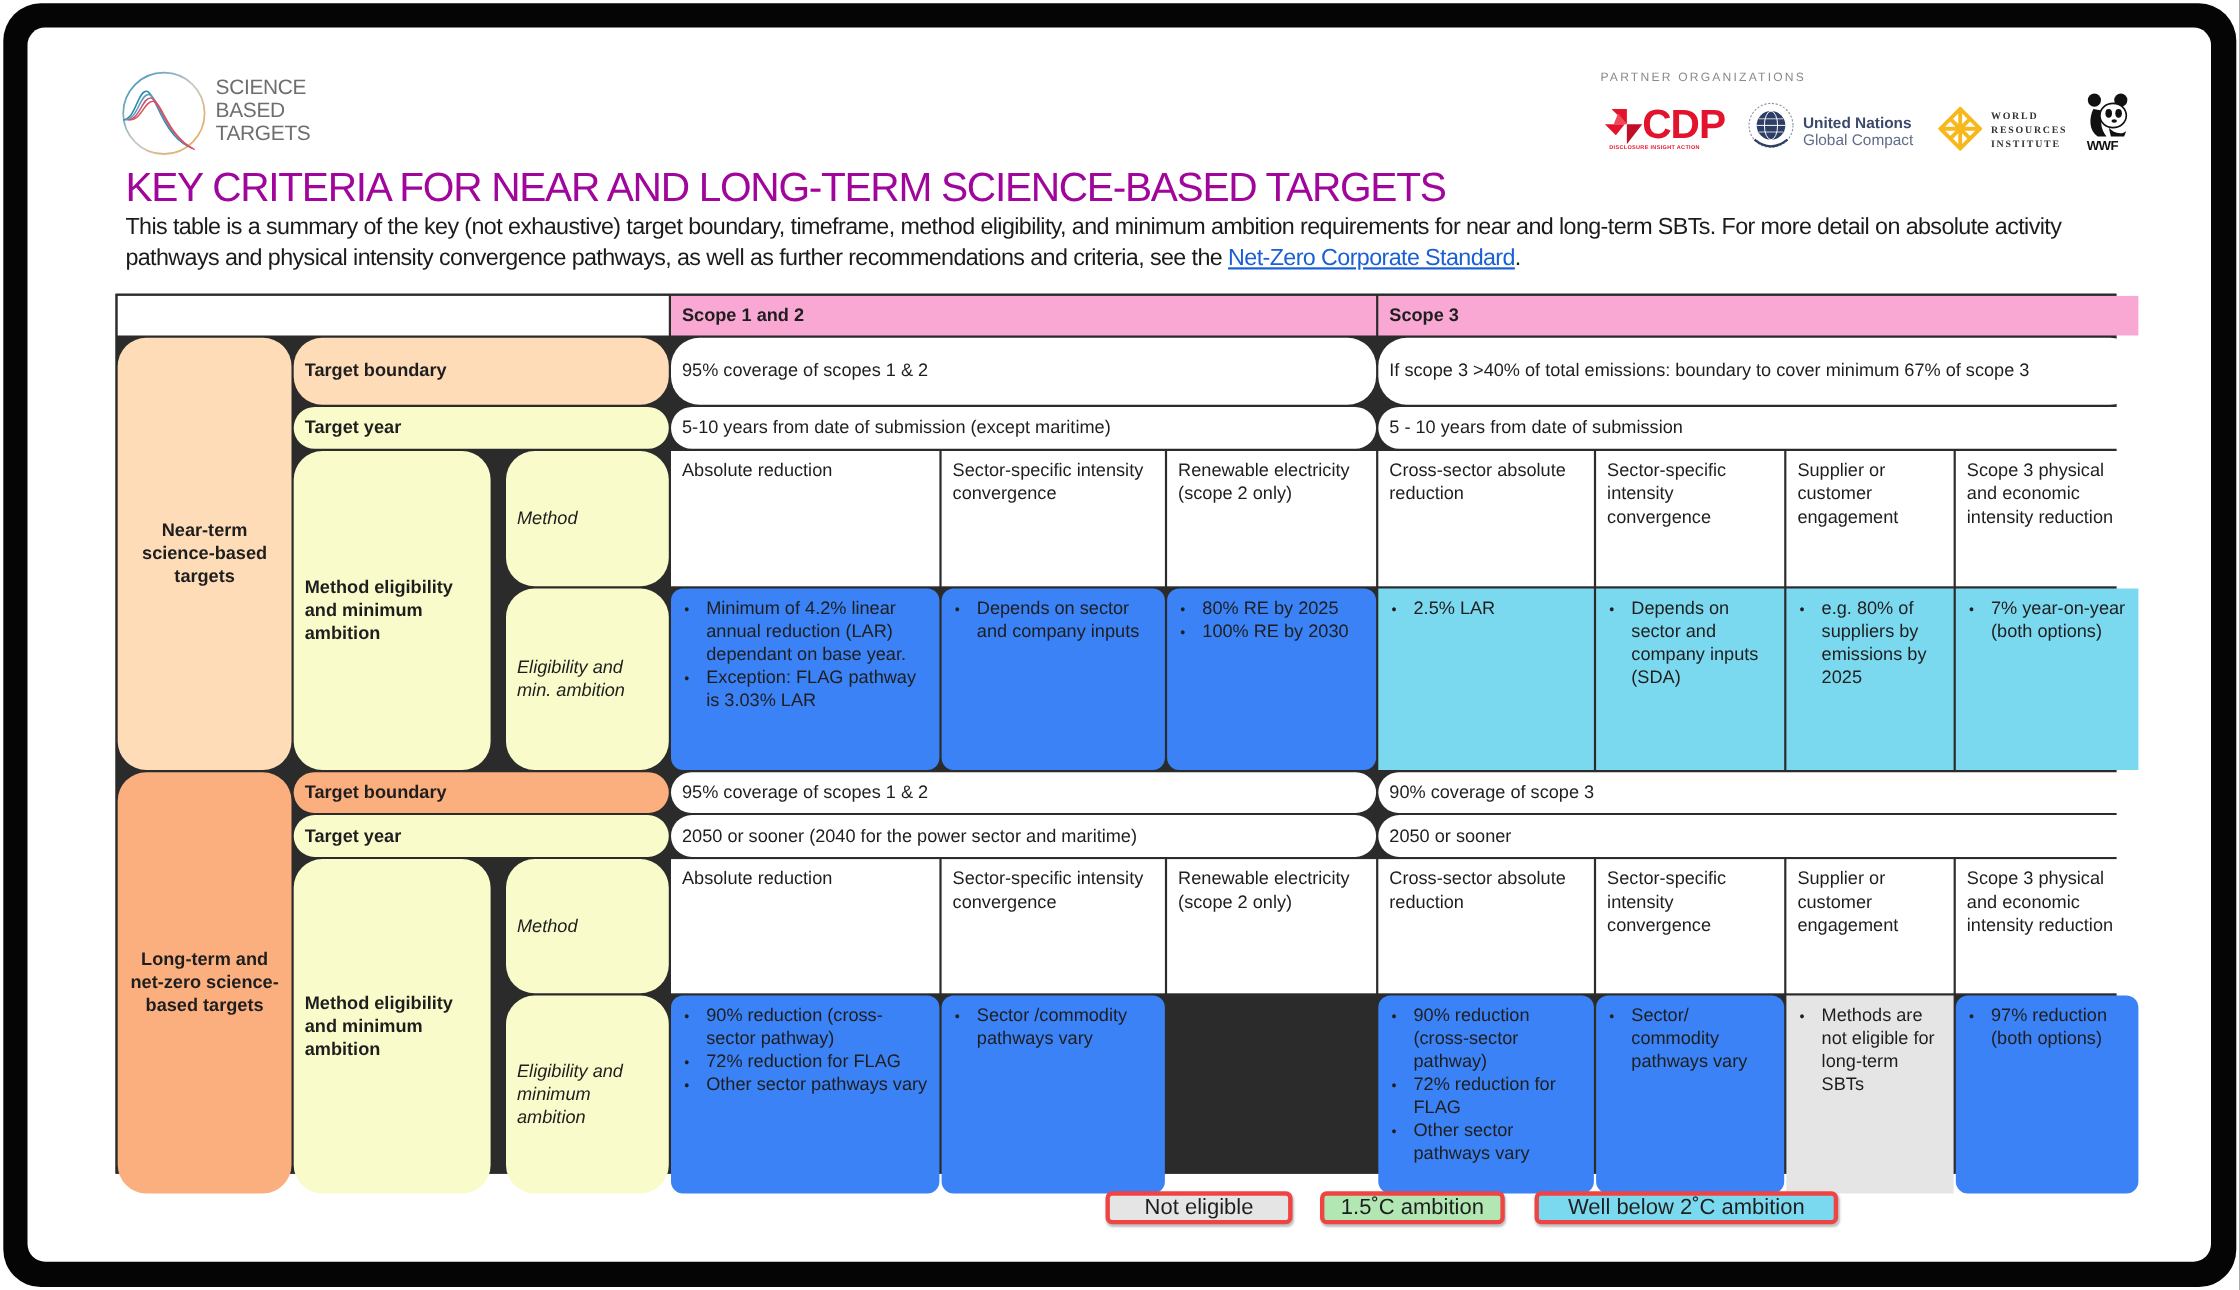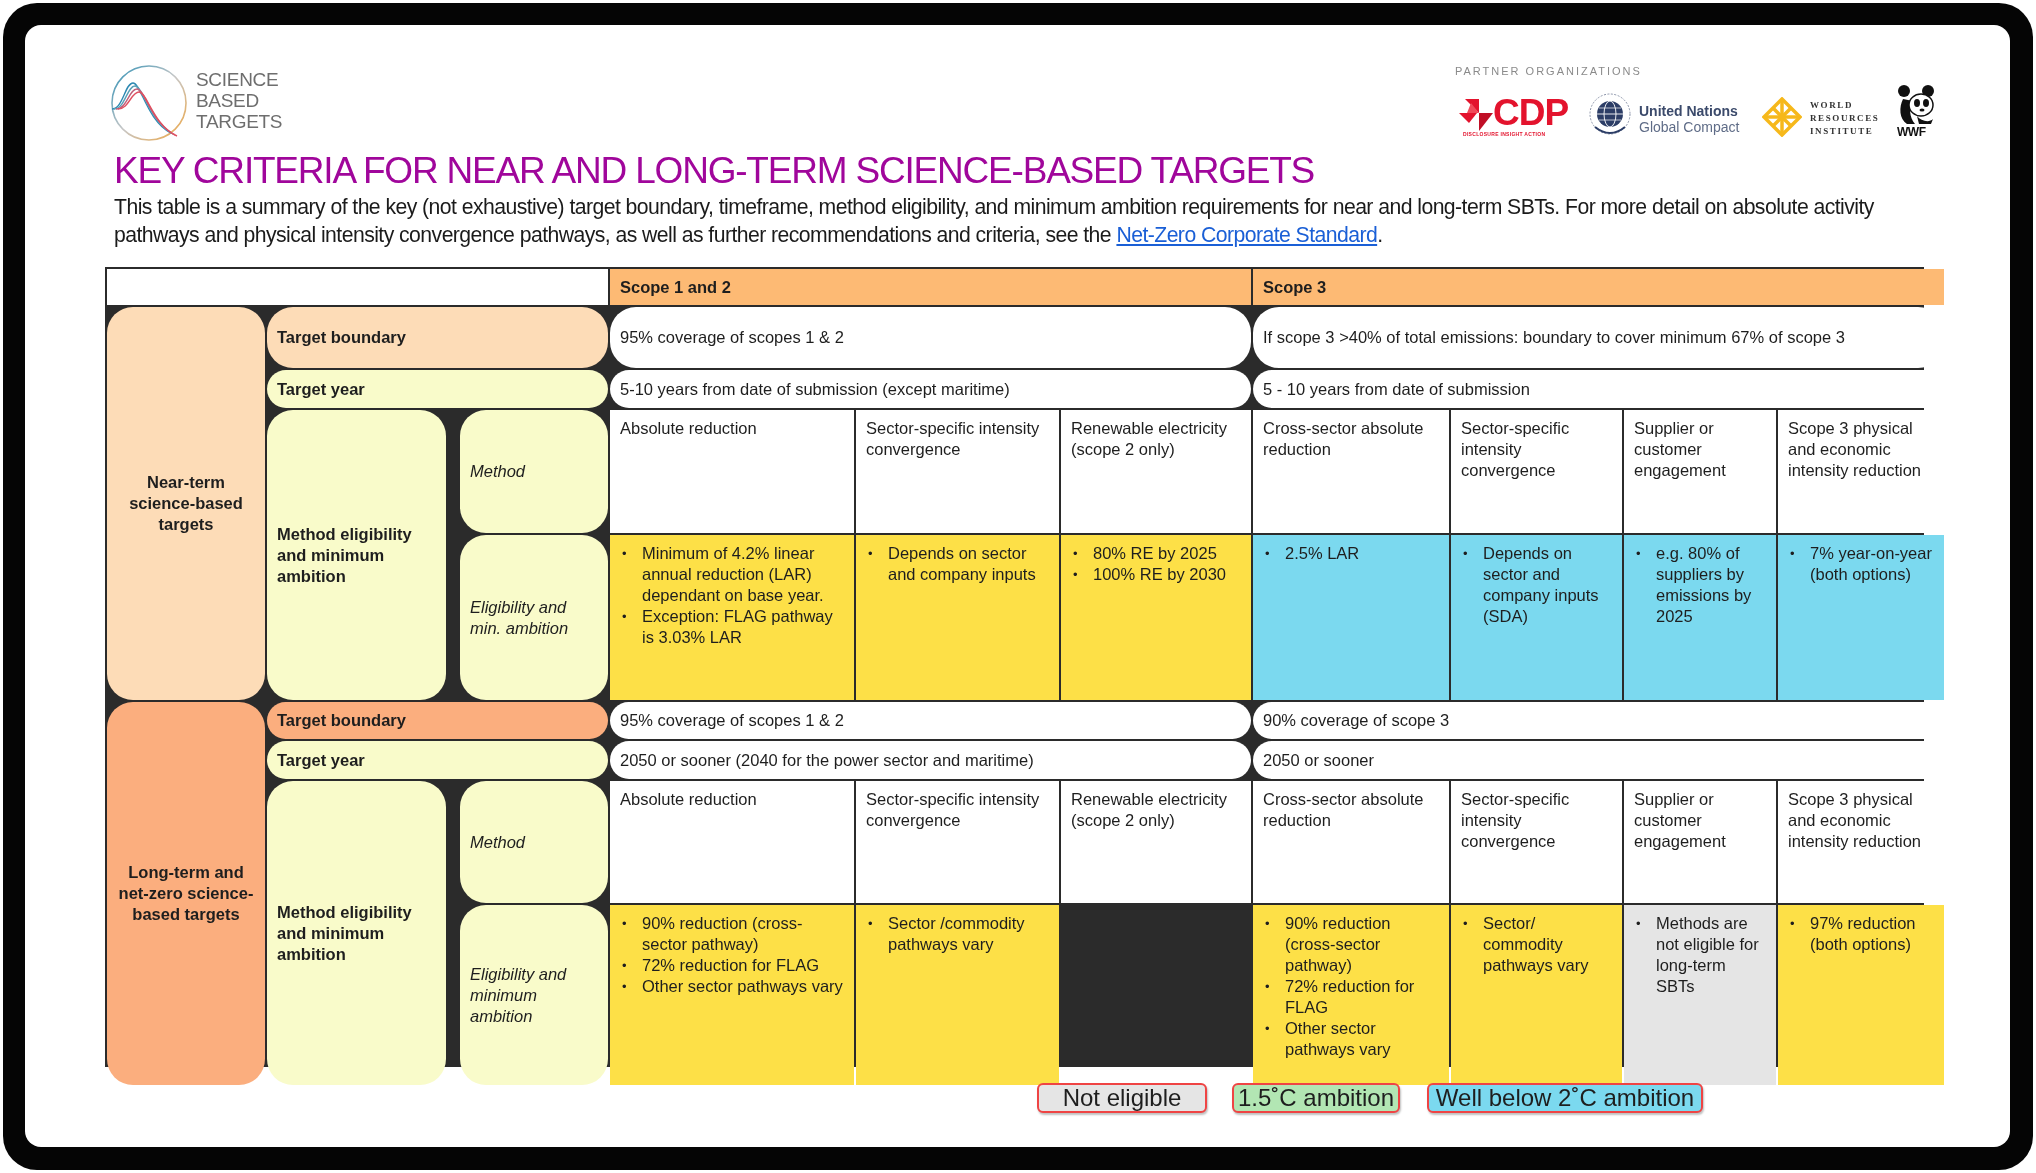--- a/index.html
+++ b/index.html
@@ -54,42 +54,42 @@
   .table {
     position: absolute; left: 80px; top: 242px; width: 1819px; height: 800px;
     display: grid;
     grid-template-columns: 158px 179px 160px 244px 203px 190px 196px 171px 152px 166px;
     grid-template-rows: 36px 61px 38px 123px 165px 37px 38px 122px 180px;
     background: #2b2b2b; border: 2px solid #2b2b2b; box-sizing: border-box;
     gap: 2px;
     font-size: 16.5px; color: #1e1e1e;
   }
   .cell { background: #fff; box-sizing: border-box; padding: 8px 10px; line-height: 21px; overflow: hidden; }
-  .hdr { background: #fdba74; font-weight: bold; display: flex; align-items: center; }
+  .hdr { background: #f9a8d4; font-weight: bold; display: flex; align-items: center; }
   .blank { background: #fff; }
   .peach { background: #fddcb7; }
   .orange { background: #fbae7e; }
   .yellow { background: #f9fbca; }
-  .green { background: #fde047; }
+  .green { background: #3b82f6; border-radius: 11px; }
   .blue { background: #7bd9ef; }
   .gray { background: #e5e5e5; }
   .white { background: #fff; }
   .vcenter { display: flex; align-items: center; border-radius: 26px; }
   .bold { font-weight: bold; }
   .ital { font-style: italic; margin-left: 12px; }
   .section-label { font-weight: bold; line-height: 21px; padding: 8px 10px; text-align: center; }
   ul.bl { margin: 0; padding: 0 0 0 22px; list-style: none; }
   ul.bl li { position: relative; margin: 0; }
   ul.bl li::before { content: "\2022"; position: absolute; left: -20px; top: 0; font-size: 13px; }
 
   .legend { position: absolute; left: 980px; top: 1058px; height: 32px; }
   .leg {
-    position: absolute; top: 0; height: 30px; border: 2px solid #ef4444; border-radius: 6px;
+    position: absolute; top: 0; height: 30px; border: 4px solid #ef4444; border-radius: 6px;
     box-sizing: border-box; display: flex; align-items: center; justify-content: center;
-    font-size: 24px; color: #1e1e1e; box-shadow: 1px 2px 2px rgba(0,0,0,0.25); margin-left: 32px;
+    font-size: 20px; color: #1e1e1e; box-shadow: 1px 2px 2px rgba(0,0,0,0.25);
   }
 </style>
 </head>
 <body>
 
 <div class="frame"></div>
 <div class="card">
 
   <div class="logo">
     <svg width="80" height="84" viewBox="0 0 80 84">

